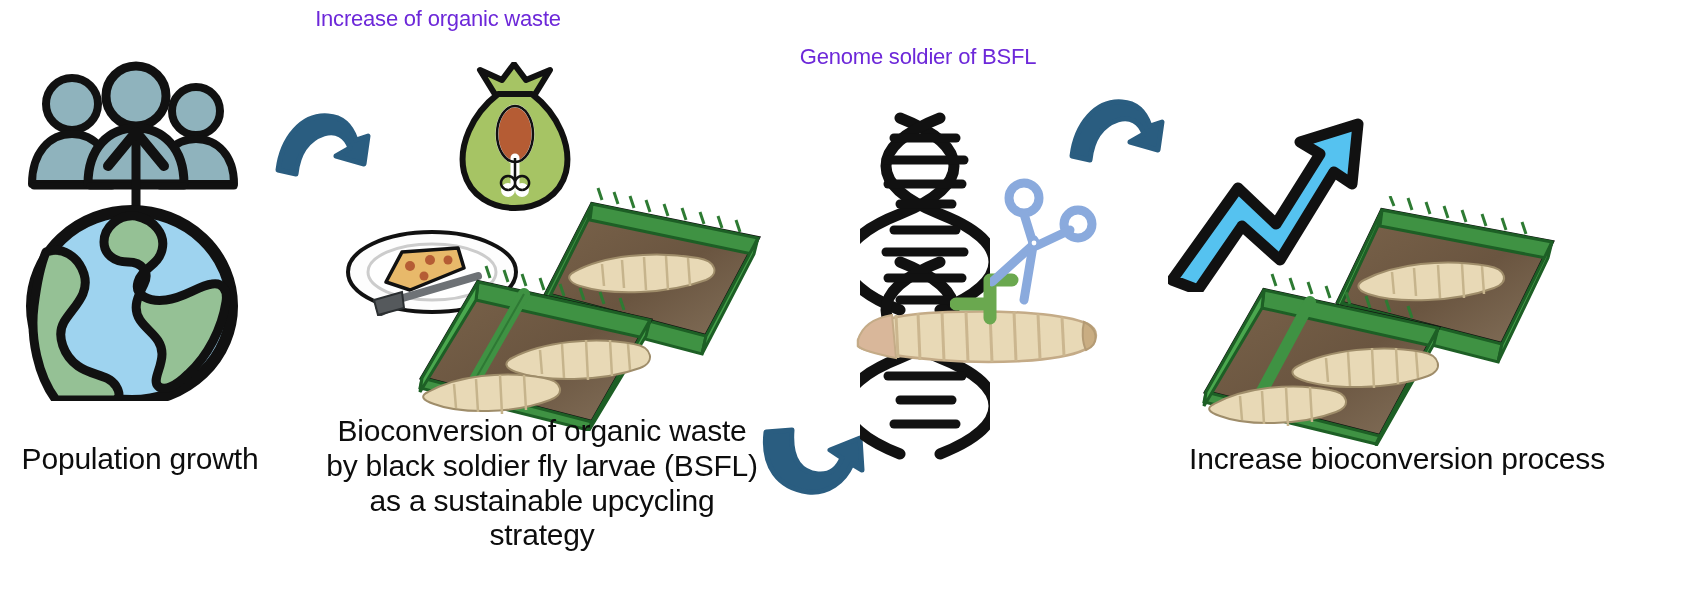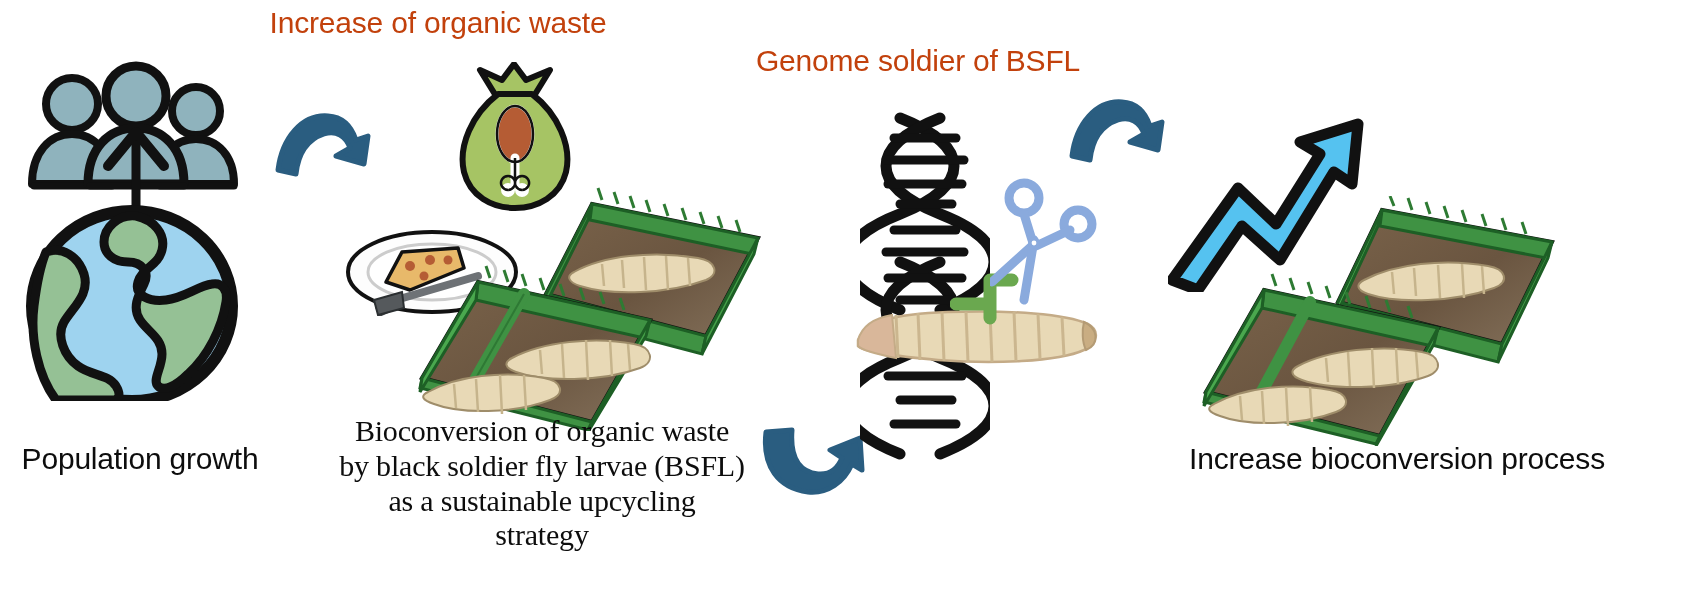--- a/index.html
+++ b/index.html
@@ -11,28 +11,28 @@
   }
   .stage{position:absolute;}
   .caption{
     position:absolute;text-align:center;
     font-size:30px;line-height:1.16;color:#0d0d0d;
     font-family:"Liberation Sans","DejaVu Sans",sans-serif;
     letter-spacing:-0.2px;white-space:pre-line;
   }
   .title{
     position:absolute;text-align:center;
-    font-size:30px;line-height:1.16;color:#c2410c;
+    font-size:22px;line-height:1.16;color:#6d28d9;
     letter-spacing:-0.2px;
   }
   
   #title-waste   {left:238px; top:6px;  width:400px;}
   #title-genome  {left:718px; top:44px; width:400px;}
   #cap-population{left:-10px; top:442px;width:300px;}
-  #cap-bioconv   {left:322px; top:414px;width:440px;font-family:Liberation Serif, serif;}
+  #cap-bioconv   {left:322px; top:414px;width:440px;}
   #cap-enhancing {left:1112px;top:442px;width:570px;}
 
   #fig-people  {left:16px;  top:56px;  width:230px;height:345px;}
   #arrow-1     {left:272px; top:98px;  width:120px;height:80px;}
   #fig-bag     {left:450px; top:62px;  width:130px;height:150px;}
   #fig-plate   {left:344px; top:216px; width:180px;height:100px;}
   #fig-crate-1 {left:406px; top:186px; width:360px;height:245px;}
   #fig-dna     {left:860px; top:112px; width:130px;height:350px;}
   #fig-larva   {left:852px; top:300px; width:250px;height:70px;}
   #fig-scissors{left:990px; top:178px; width:110px;height:130px;}

